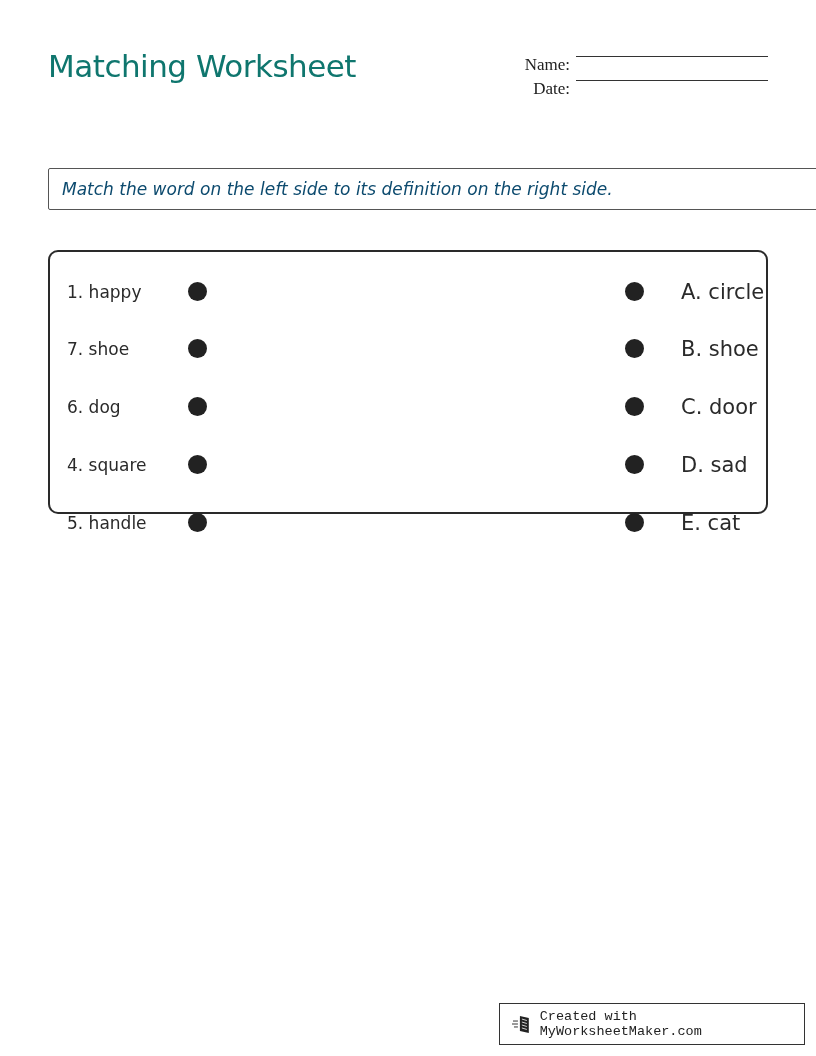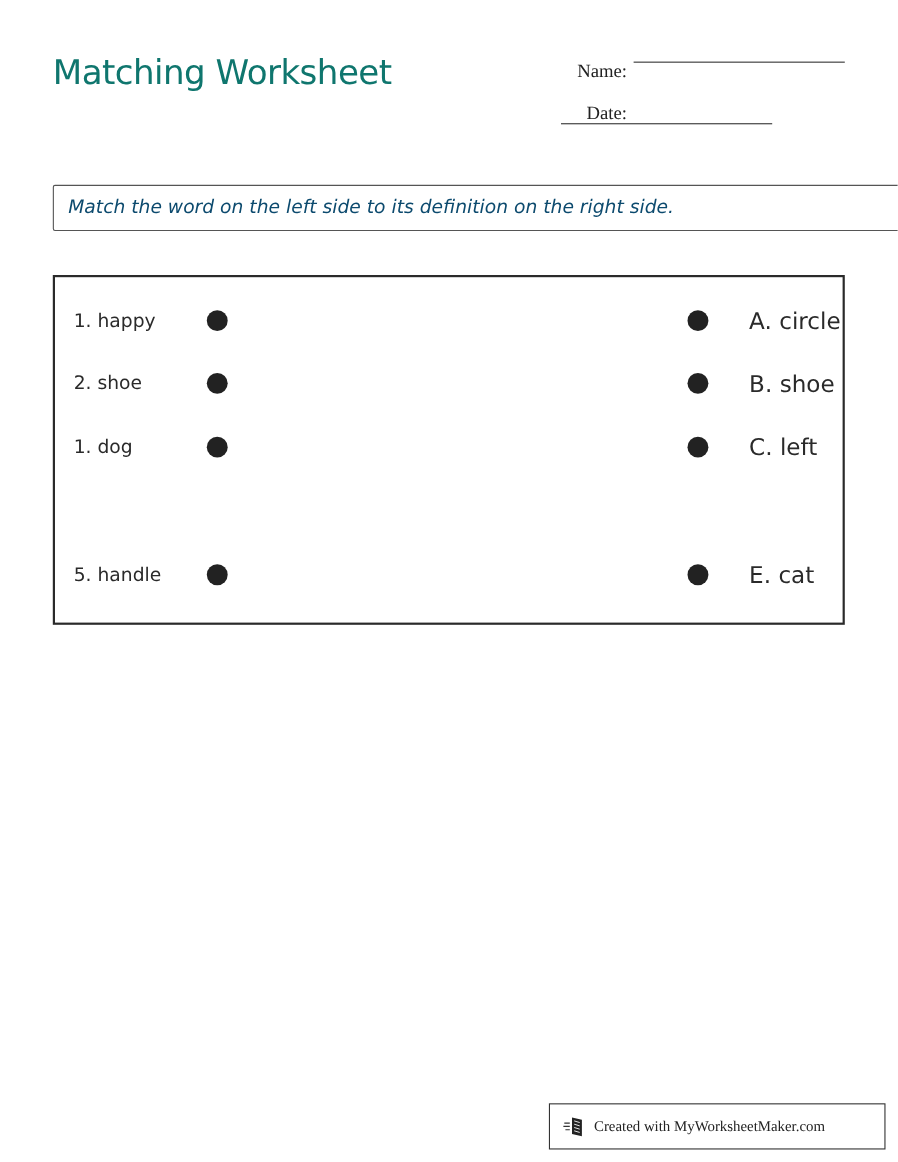--- a/index.html
+++ b/index.html
@@ -11,34 +11,34 @@
       font-size: 31px; font-weight: normal; color: #0f766e;
       letter-spacing: -0.5px;
     }
     .field { position: absolute; display: flex; align-items: flex-start; }
     .field-label {
       font-family: "Liberation Serif", serif; font-size: 17px; color: #222;
       text-align: right; width: 60px; margin-right: 6px; line-height: 18px;
     }
     .field-line { width: 192px; height: 0; border-bottom: 1.3px solid #333; margin-bottom: -3px; }
     .name-field { left: 510px; top: 56px; }
-    .date-field { left: 510px; top: 94px; flex-direction: column; }
+    .date-field { left: 510px; top: 80px; }
 
     .instructions {
       position: absolute; left: 48px; top: 168px;
       width: 800px; height: 42px; box-sizing: border-box;
       border: 1.3px solid #555; border-radius: 2px;
       padding: 0 13px; display: flex; align-items: center;
       font-family: "DejaVu Sans", sans-serif; font-size: 17px; color: #0c4a6e; font-style: italic;
     }
 
     .match-box {
       position: absolute; left: 48px; top: 250px;
-      width: 720px; height: 318px; box-sizing: border-box;
-      border: 2px solid #2a2a2a; border-radius: 0;
+      width: 720px; height: 264px; box-sizing: border-box;
+      border: 2px solid #2a2a2a; border-radius: 10px;
     }
     .row { position: absolute; left: 0; width: 100%; height: 30px; }
     .left-word {
       position: absolute; left: 17px; top: 0; line-height: 30px;
       font-family: "DejaVu Sans", sans-serif; font-size: 17px; color: #2a2a2a;
     }
     .right-word {
       position: absolute; left: 631px; top: 0; line-height: 30px;
       font-family: "DejaVu Sans", sans-serif; font-size: 21px; color: #2a2a2a;
     }
@@ -47,21 +47,21 @@
       background: #222; top: 5px;
     }
     .dot.left { left: 138px; }
     .dot.right { left: 575px; }
 
     .footer {
       position: absolute; left: 499px; top: 1003px;
       width: 306px; height: 42px; box-sizing: border-box;
       border: 1.3px solid #333;
       display: flex; align-items: center; padding-left: 12px;
-      font-family: Liberation Serif, serif; font-size: 13.5px; color: #222;
+      font-family: Liberation Mono, monospace; font-size: 13.5px; color: #222;
     }
     .footer-icon { width: 22px; height: 22px; margin-right: 6px; }
   </style>
 </head>
 <body>
 
 <div class="title">Matching Worksheet</div>
 
 <div class="field name-field">
   <span class="field-label">Name:</span>
@@ -77,30 +77,36 @@
 </div>
 
 <div class="match-box">
   <div class="row" style="top:25px;">
     <span class="left-word">1. happy</span>
     <span class="dot left"></span>
     <span class="dot right"></span>
     <span class="right-word">A. circle</span>
   </div>
   <div class="row" style="top:82px;">
-    <span class="left-word">2. shoe</span>
+    <span class="left-word">7. shoe</span>
     <span class="dot left"></span>
     <span class="dot right"></span>
     <span class="right-word">B. shoe</span>
   </div>
   <div class="row" style="top:140px;">
-    <span class="left-word">1. dog</span>
+    <span class="left-word">6. dog</span>
     <span class="dot left"></span>
     <span class="dot right"></span>
-    <span class="right-word">C. left</span>
+    <span class="right-word">C. door</span>
+  </div>
+  <div class="row" style="top:198px;">
+    <span class="left-word">4. square</span>
+    <span class="dot left"></span>
+    <span class="dot right"></span>
+    <span class="right-word">D. sad</span>
   </div>
   <div class="row" style="top:256px;">
     <span class="left-word">5. handle</span>
     <span class="dot left"></span>
     <span class="dot right"></span>
     <span class="right-word">E. cat</span>
   </div>
 </div>
 
 <div class="footer">

